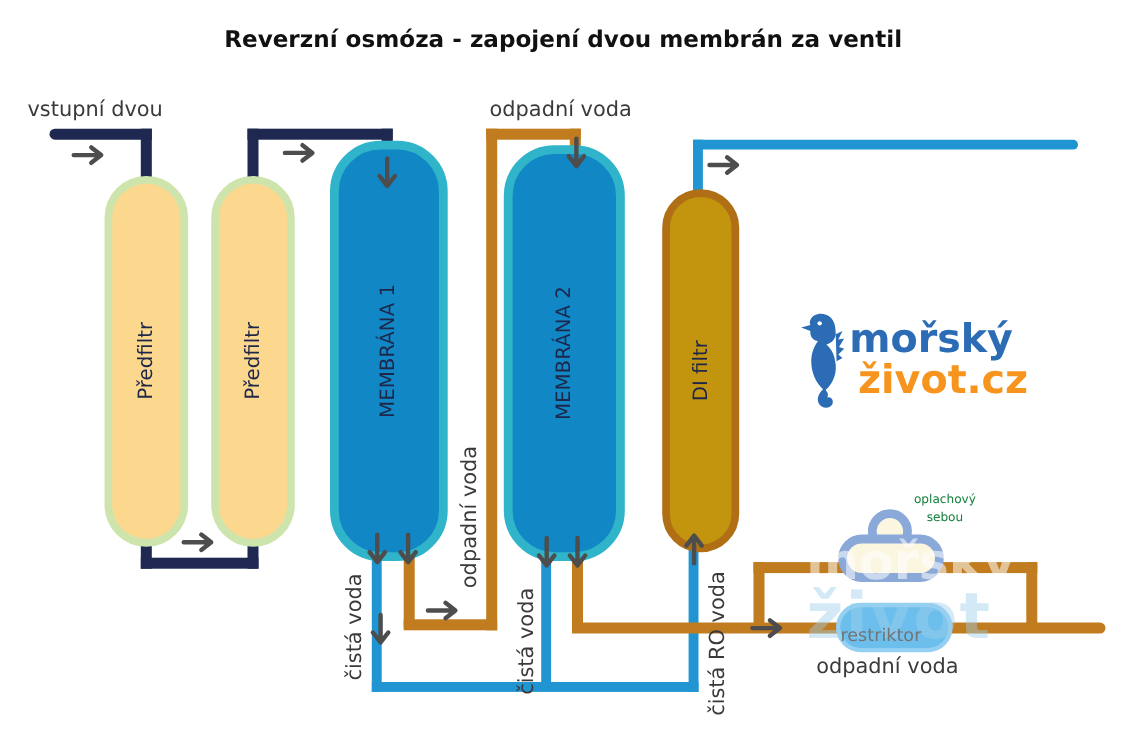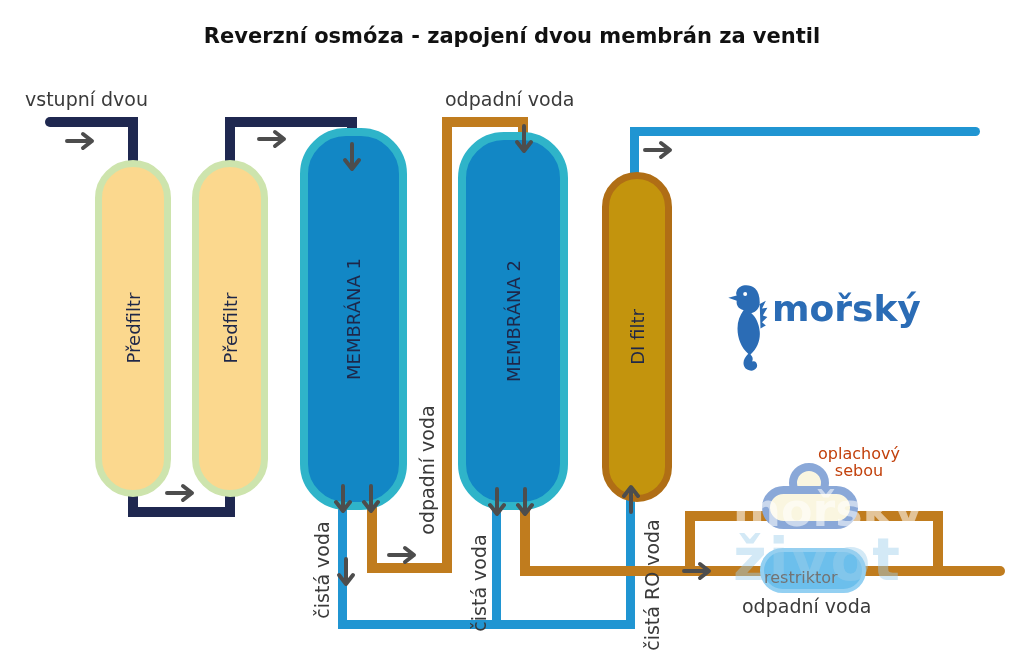--- a/index.html
+++ b/index.html
@@ -32,21 +32,21 @@
          font-size:21px;font-weight:bold;color:#111;}
   
   .valve-part{position:absolute;z-index:4;box-sizing:border-box;background:#faf6e0;border:8px solid #8aa8d8;}
   #valve-bump{left:789px;top:463px;width:40px;height:40px;border-radius:50%;}
   #valve-pill{left:762px;top:486px;width:96px;height:43px;border-radius:22px;}
   #restrictor{position:absolute;z-index:4;left:760px;top:548px;width:106px;height:45px;
               box-sizing:border-box;background:#6cbfec;border:4px solid #93d0f2;border-radius:24px;}
   #restrictor-lbl{position:absolute;z-index:9;left:764px;top:568px;width:100px;
               font-size:16px;color:#737373;}
   #valve-lbl{position:absolute;z-index:8;left:800px;top:445px;width:118px;text-align:center;
-              font-size:16px;color:#c2410c;line-height:17px;}
+              font-size:11px;color:#15803d;line-height:17px;}
   
   #watermark{position:absolute;z-index:7;left:733px;top:485px;font-weight:bold;line-height:50px;pointer-events:none;}
   #watermark .w1{font-size:46px;color:rgba(255,255,255,0.55);}
   #watermark .w2{font-size:58px;color:rgba(158,207,235,0.45);letter-spacing:2px;}
   
   #logo{position:absolute;z-index:8;left:726px;top:278px;width:210px;height:104px;}
   #logo .l1{position:absolute;left:46px;top:10px;font-size:36px;font-weight:bold;color:#2b6cb5;}
   #logo .l2{position:absolute;left:54px;top:47px;font-size:36px;font-weight:bold;color:#f7941e;}
   #seahorse{position:absolute;left:0;top:2px;width:46px;height:100px;}
 </style>
@@ -193,15 +193,16 @@
   <div id="logo">
     <svg id="seahorse" viewBox="0 0 60 120">
       <path fill="#2b6cb5" d="M38 6 C30 -1 17 1 14 9 C13 11 13 13 14 15 L3 18 L14 22 C13 28 17 33 23 34
         C18 41 15 49 15 58 C15 71 20 83 29 91 C24 96 21 102 24 108 C27 114 37 115 40 109
         C42 105 39 99 34 101 C36 97 34 94 32 92 C41 84 45 73 44 62 C43 51 39 43 33 38
         C40 36 44 31 44 24 C44 16 42 10 38 6 Z
         M44 26 L52 22 L47 32 L54 31 L48 41 L54 43 L47 50 L52 54 L45 58 Z"></path>
       <circle cx="25" cy="13" r="2.6" fill="#fff"></circle>
     </svg>
     <span class="l1">mořský</span>
+    <span class="l2">život.cz</span>
   </div>
 
 </div>
 
 </body></html>

